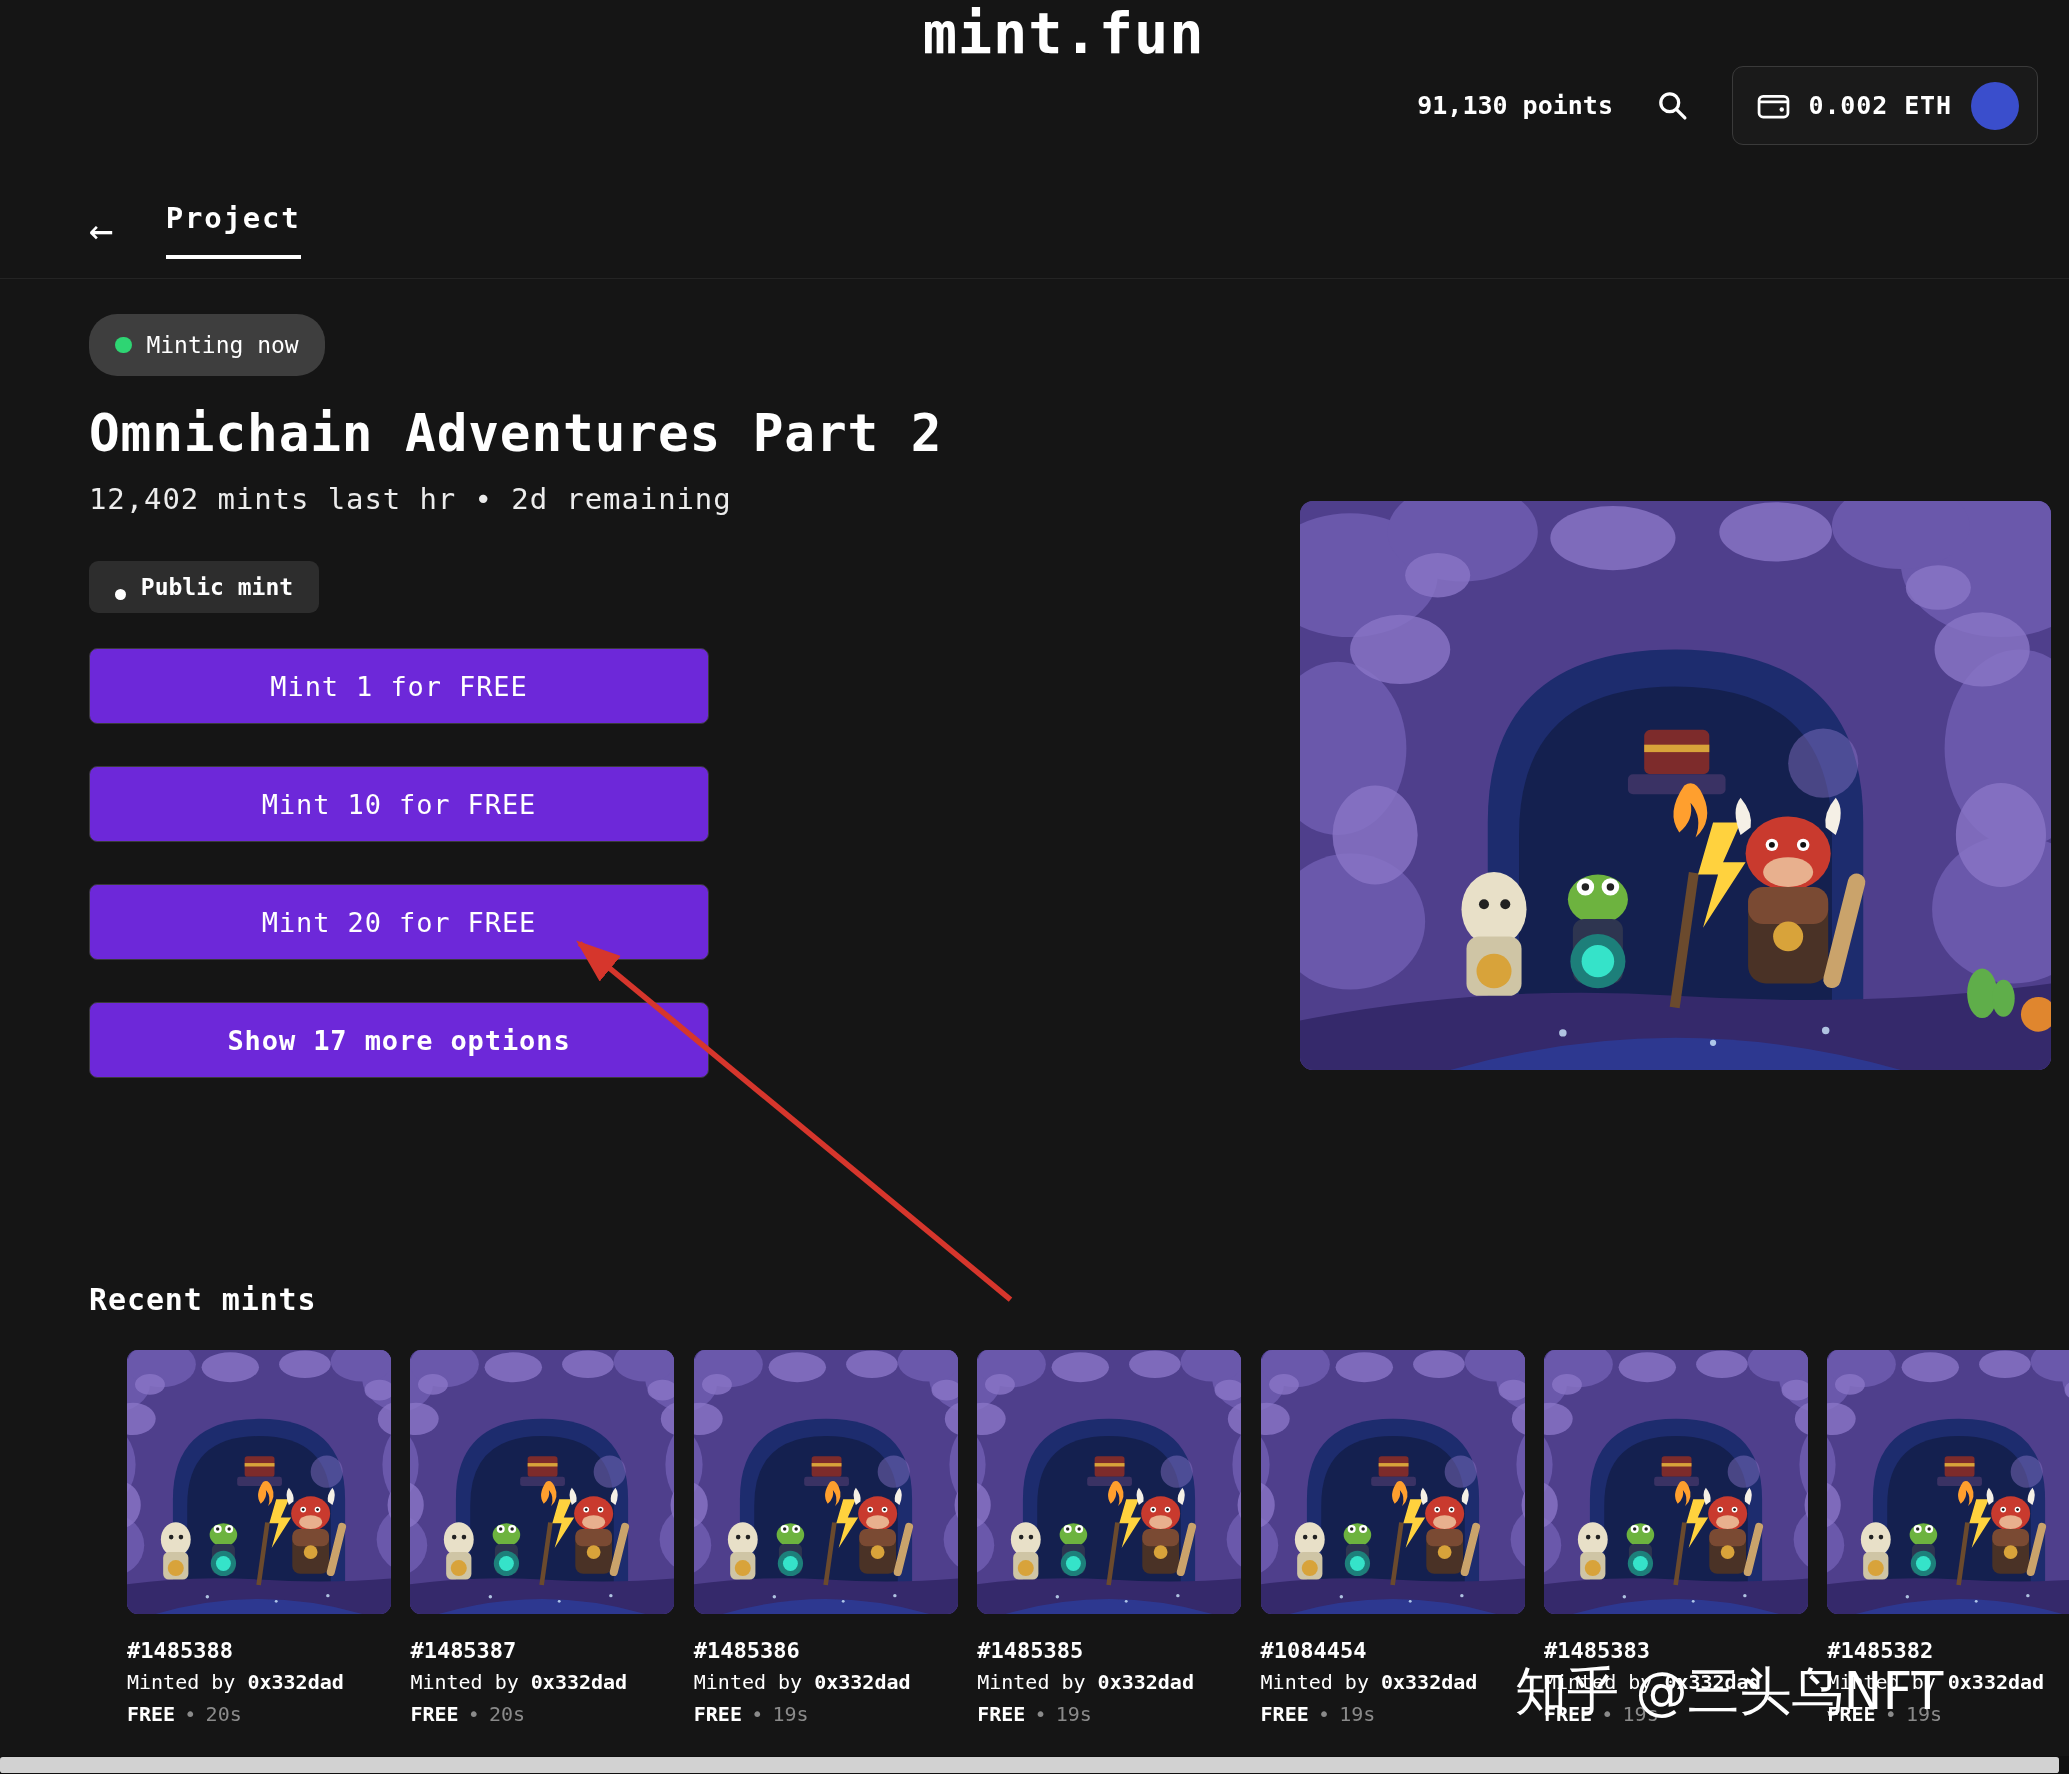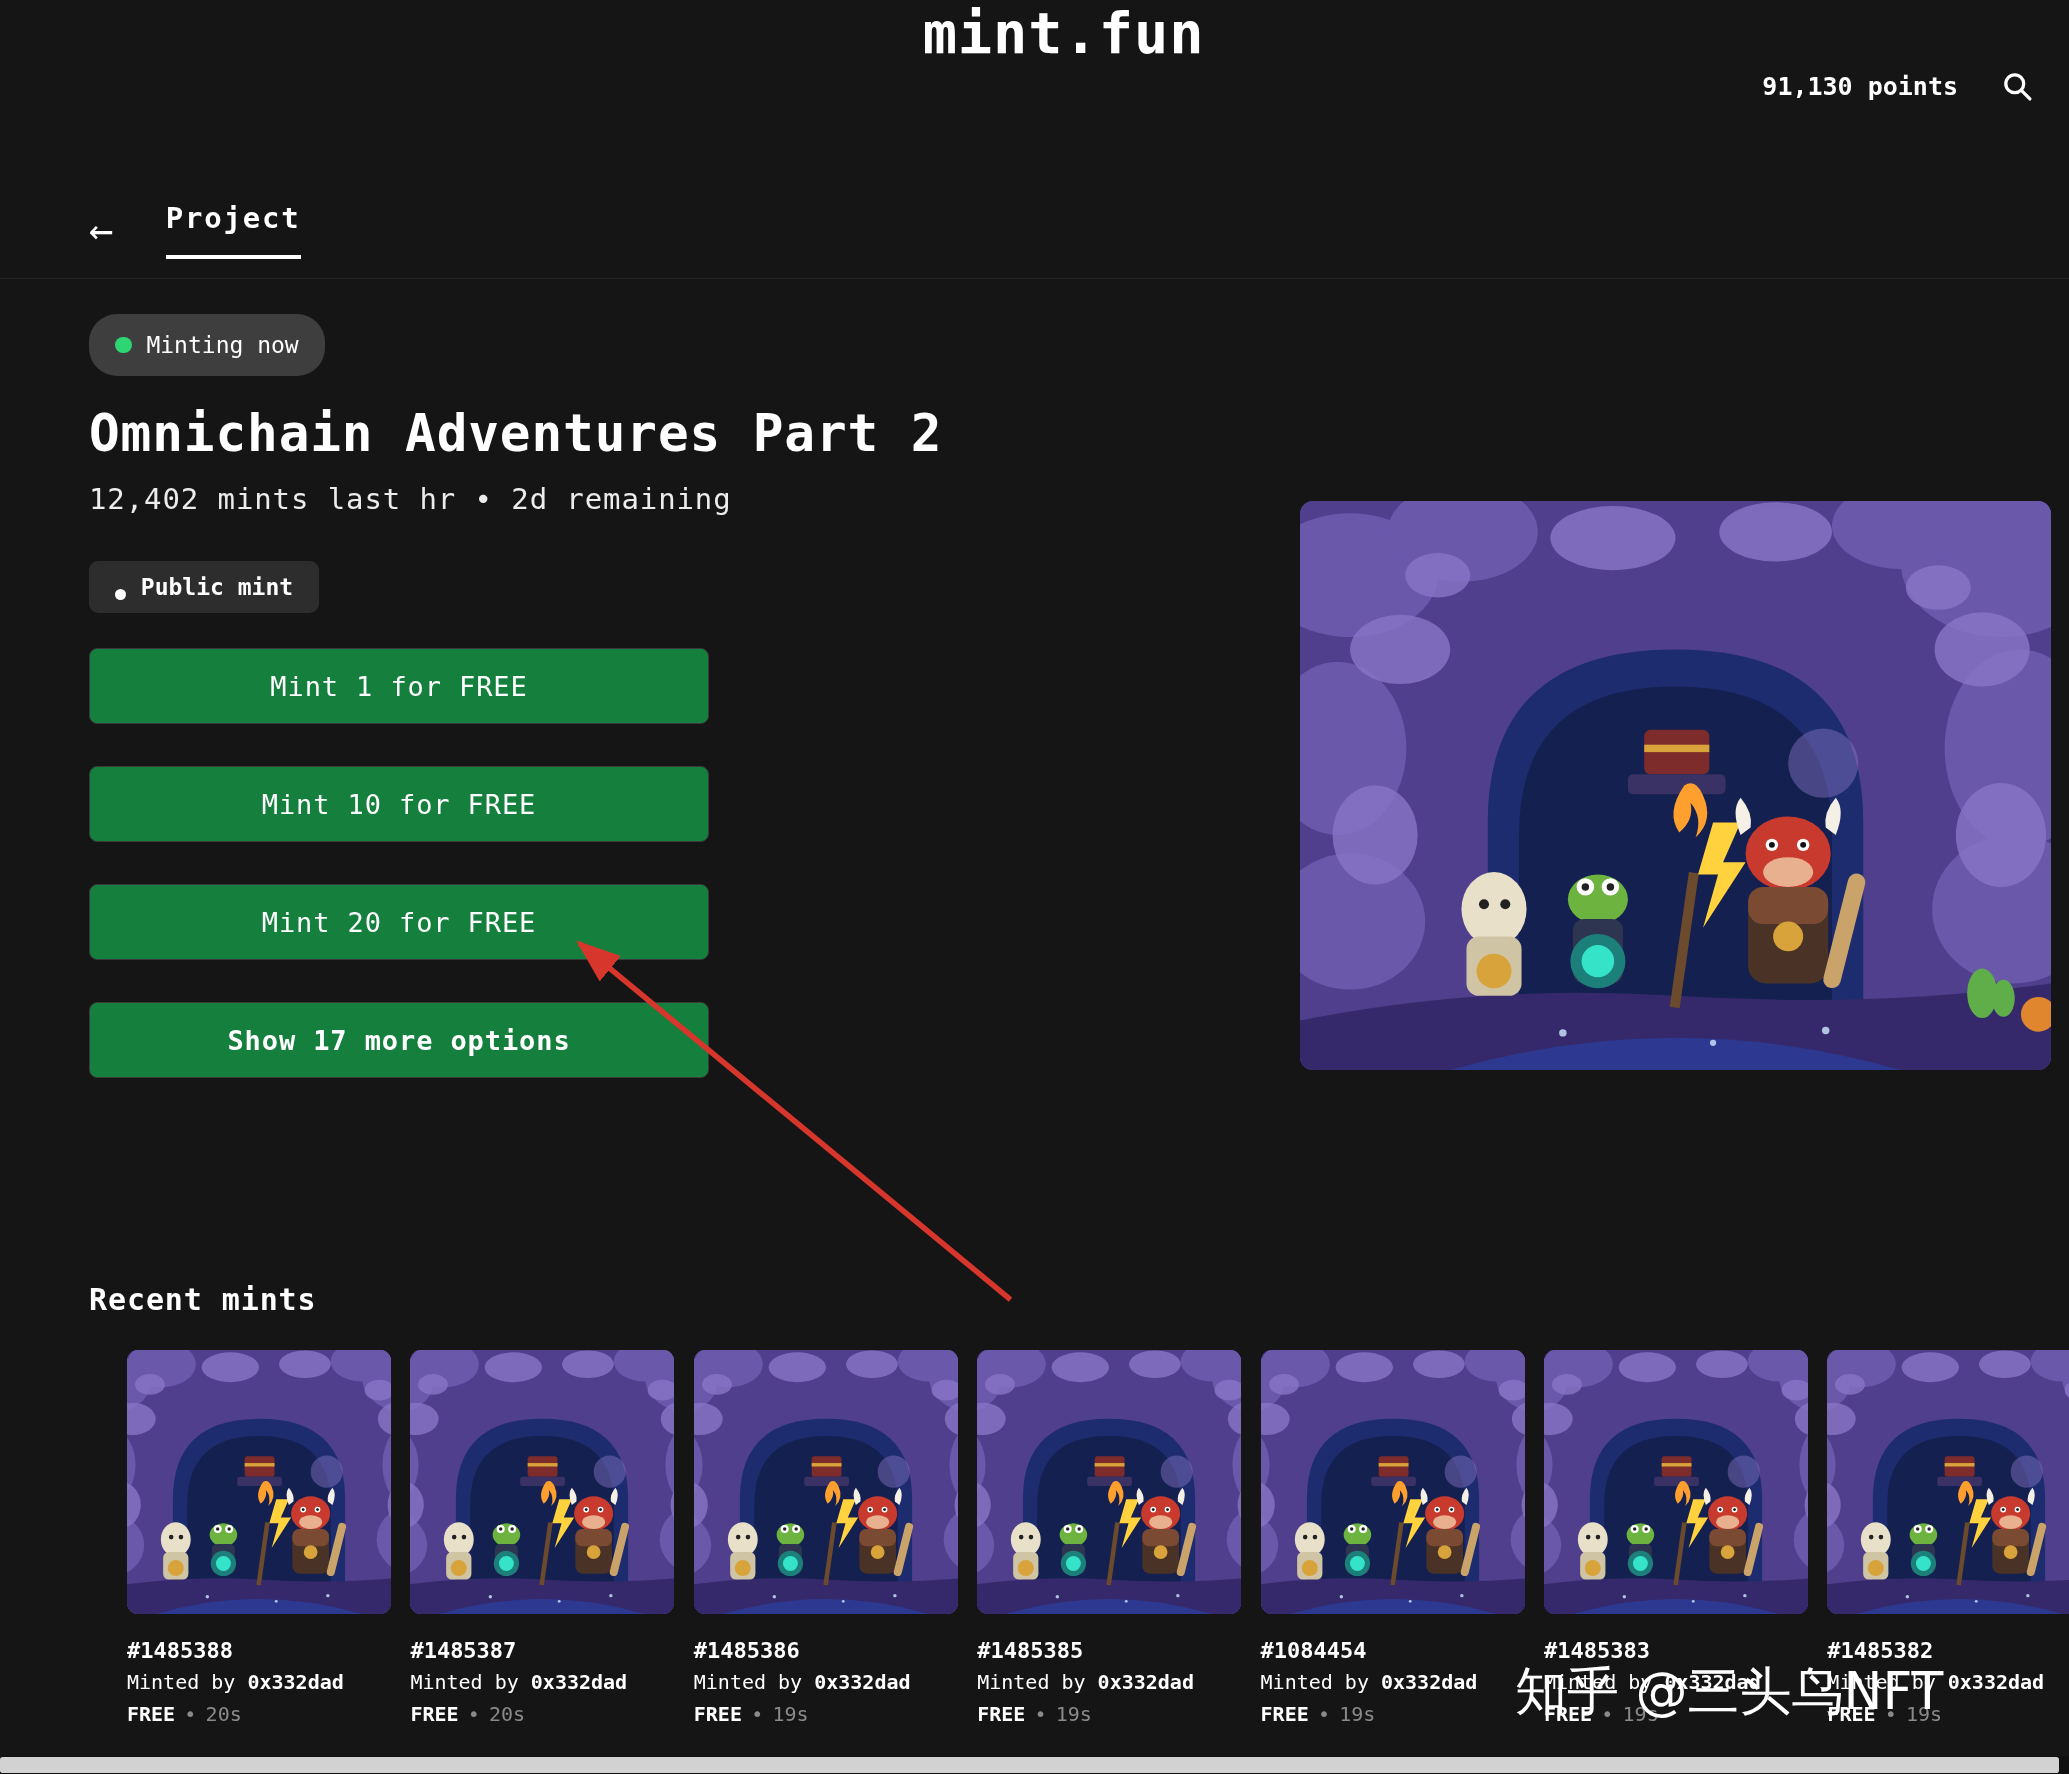--- a/index.html
+++ b/index.html
@@ -50,21 +50,21 @@
     background:#2d2d2d; border-radius:9.2px; padding:13px 26px;
     font-size:23px; font-weight:700;
   }
   .dot-white { width:11px; height:11px; border-radius:50%; background:#fff; }
 
   
   .mint-buttons { position:absolute; top:648px; left:89px; width:620px; }
   .mint-btn {
     width:100%; height:76px; margin-bottom:42px;
     display:flex; align-items:center; justify-content:center;
-    background:#15803d; border:0.9px solid #3a3a3a; border-radius:8.3px;
+    background:#6d28d9; border:0.9px solid #3a3a3a; border-radius:8.3px;
     color:#fff; font-size:27px; letter-spacing:0.9px;
     font-family:"DejaVu Sans Mono","Liberation Mono",monospace;
     cursor:pointer;
   }
   .mint-btn.more { margin-top:1px; font-weight:700; }
 
   
   .preview-art {
     position:absolute; top:501px; left:1300px; width:751px; height:569px;
     border-radius:13px; overflow:hidden; background:#4f3f8c;
@@ -188,20 +188,29 @@
   <div class="header">
     <div class="logo">mint.fun</div>
     <div class="header-right">
       <div class="points">91,130 points</div>
       <div class="search-btn">
         <svg width="33" height="33" viewBox="0 0 24 24" fill="none" stroke="#fff" stroke-width="2.4" stroke-linecap="round">
           <circle cx="10" cy="10" r="6.5"></circle>
             <line x1="15.2" y1="15.2" x2="21" y2="21"></line>
         </svg>
       </div>
+      <div class="wallet-pill">
+        <svg width="33" height="28" viewBox="0 0 24 20" fill="none" stroke="#fff" stroke-width="2">
+          <rect x="1.5" y="3" width="21" height="15" rx="3"></rect>
+          <path d="M1.5 7 H22.5"></path>
+          <circle cx="18" cy="12.5" r="1.6" fill="#fff" stroke="none"></circle>
+        </svg>
+        <span class="wallet-balance">0.002 ETH</span>
+        <span class="avatar"></span>
+      </div>
     </div>
   </div>
 
   <div class="nav-row">
     <span class="back-arrow">←</span>
     <span class="tab">
       <span>Project</span>
       <span class="tab-underline"></span>
     </span>
   </div>

